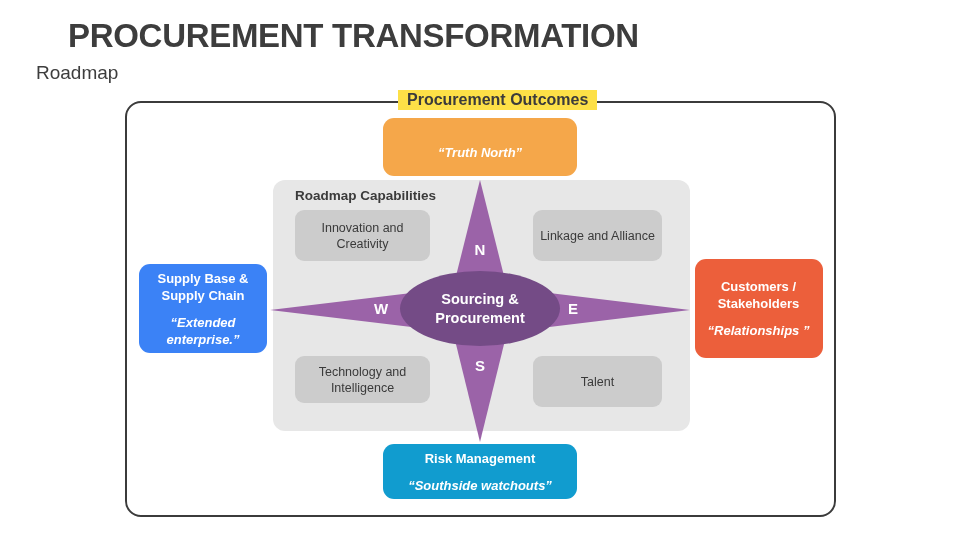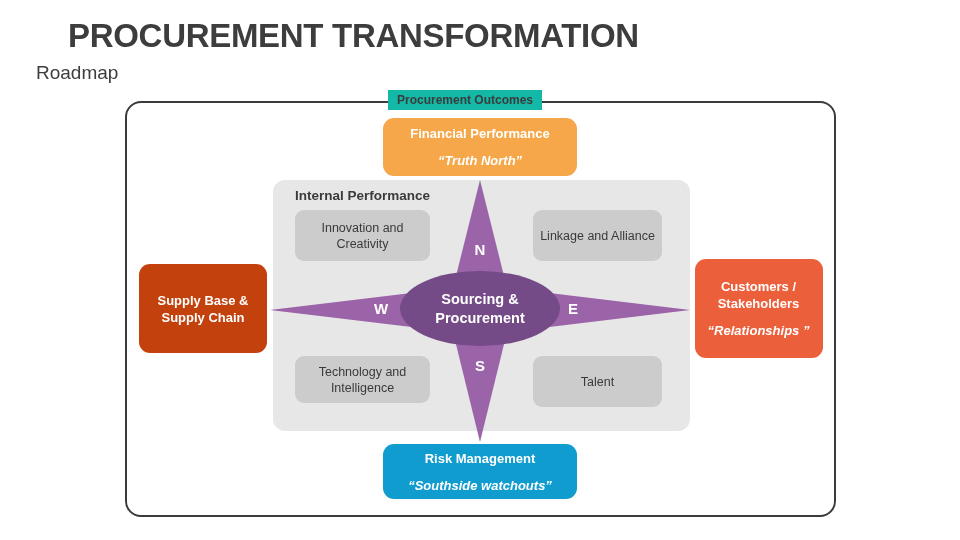--- a/index.html
+++ b/index.html
@@ -44,25 +44,25 @@
     top: 101px;
     width: 711px;
     height: 416px;
     border: 2.5px solid #3b3b3b;
     border-radius: 16px;
     box-sizing: border-box;
   }
   
   #outcomes-frame-label {
     position: absolute;
-    left: 388px;
+    left: 398px;
     top: 90px;
-    background: #14b8a6;
+    background: #fde047;
     padding: 0 9px;
-    font-size: 12px;
+    font-size: 16px;
     font-weight: bold;
     color: #3b3b3b;
     white-space: nowrap;
     line-height: 20px;
   }
 
   
   #internal-capabilities-panel {
     position: absolute;
     left: 273px;
@@ -164,34 +164,34 @@
   }
   .outcome-quote {
     font-size: 13px;
     font-style: italic;
     font-weight: bold;
     line-height: 17px;
     margin-top: 10px;
   }
   #card-financial   { left: 383px; top: 118px; width: 194px; height: 58px; background: #f5a74a; }
   #card-risk        { left: 383px; top: 444px; width: 194px; height: 55px; background: #119ccf; }
-  #card-supply      { left: 139px; top: 264px; width: 128px; height: 89px; background: #c2410c; }
+  #card-supply      { left: 139px; top: 264px; width: 128px; height: 89px; background: #3b82f6; }
   #card-customers   { left: 695px; top: 259px; width: 128px; height: 99px; background: #ec5f3b; padding-left: 7px; }
 </style>
 </head>
 <body>
 
 <div id="slide-title">PROCUREMENT TRANSFORMATION</div>
 <div id="slide-subtitle">Roadmap</div>
 
 <div id="outcomes-frame"></div>
 <div id="outcomes-frame-label">Procurement Outcomes</div>
 
 <div id="internal-capabilities-panel"></div>
-<div id="internal-capabilities-label">Internal Performance</div>
+<div id="internal-capabilities-label">Roadmap Capabilities</div>
 
 <div class="capability-tile" id="tile-innovation">Innovation and Creativity</div>
 <div class="capability-tile" id="tile-linkage">Linkage and Alliance</div>
 <div class="capability-tile" id="tile-technology">Technology and Intelligence</div>
 <div class="capability-tile" id="tile-talent">Talent</div>
 
 <svg id="compass-star" viewBox="0 0 450 290">
 
   <polygon points="225,10 252,118 225,140 198,118" fill="#9b63a8"></polygon>
   <polygon points="225,272 252,162 225,140 198,162" fill="#9b63a8"></polygon>
@@ -202,29 +202,29 @@
 <div class="compass-letter" id="compass-letter-n">N</div>
 <div class="compass-letter" id="compass-letter-s">S</div>
 <div class="compass-letter" id="compass-letter-w">W</div>
 <div class="compass-letter" id="compass-letter-e">E</div>
 
 <div id="center-hub">
   <div id="center-hub-label">Sourcing &amp; Procurement</div>
 </div>
 
 <div class="outcome-card" id="card-financial">
-  <div class="outcome-title">Financial Performance</div>
   <div class="outcome-quote">“Truth North”</div>
 </div>
 
 <div class="outcome-card" id="card-risk">
   <div class="outcome-title">Risk Management</div>
   <div class="outcome-quote">“Southside watchouts”</div>
 </div>
 
 <div class="outcome-card" id="card-supply">
   <div class="outcome-title">Supply Base &amp; Supply Chain</div>
+  <div class="outcome-quote">“Extended enterprise.”</div>
 </div>
 
 <div class="outcome-card" id="card-customers">
   <div class="outcome-title">Customers / Stakeholders</div>
   <div class="outcome-quote">“Relationships ”</div>
 </div>
 
 </body></html>

